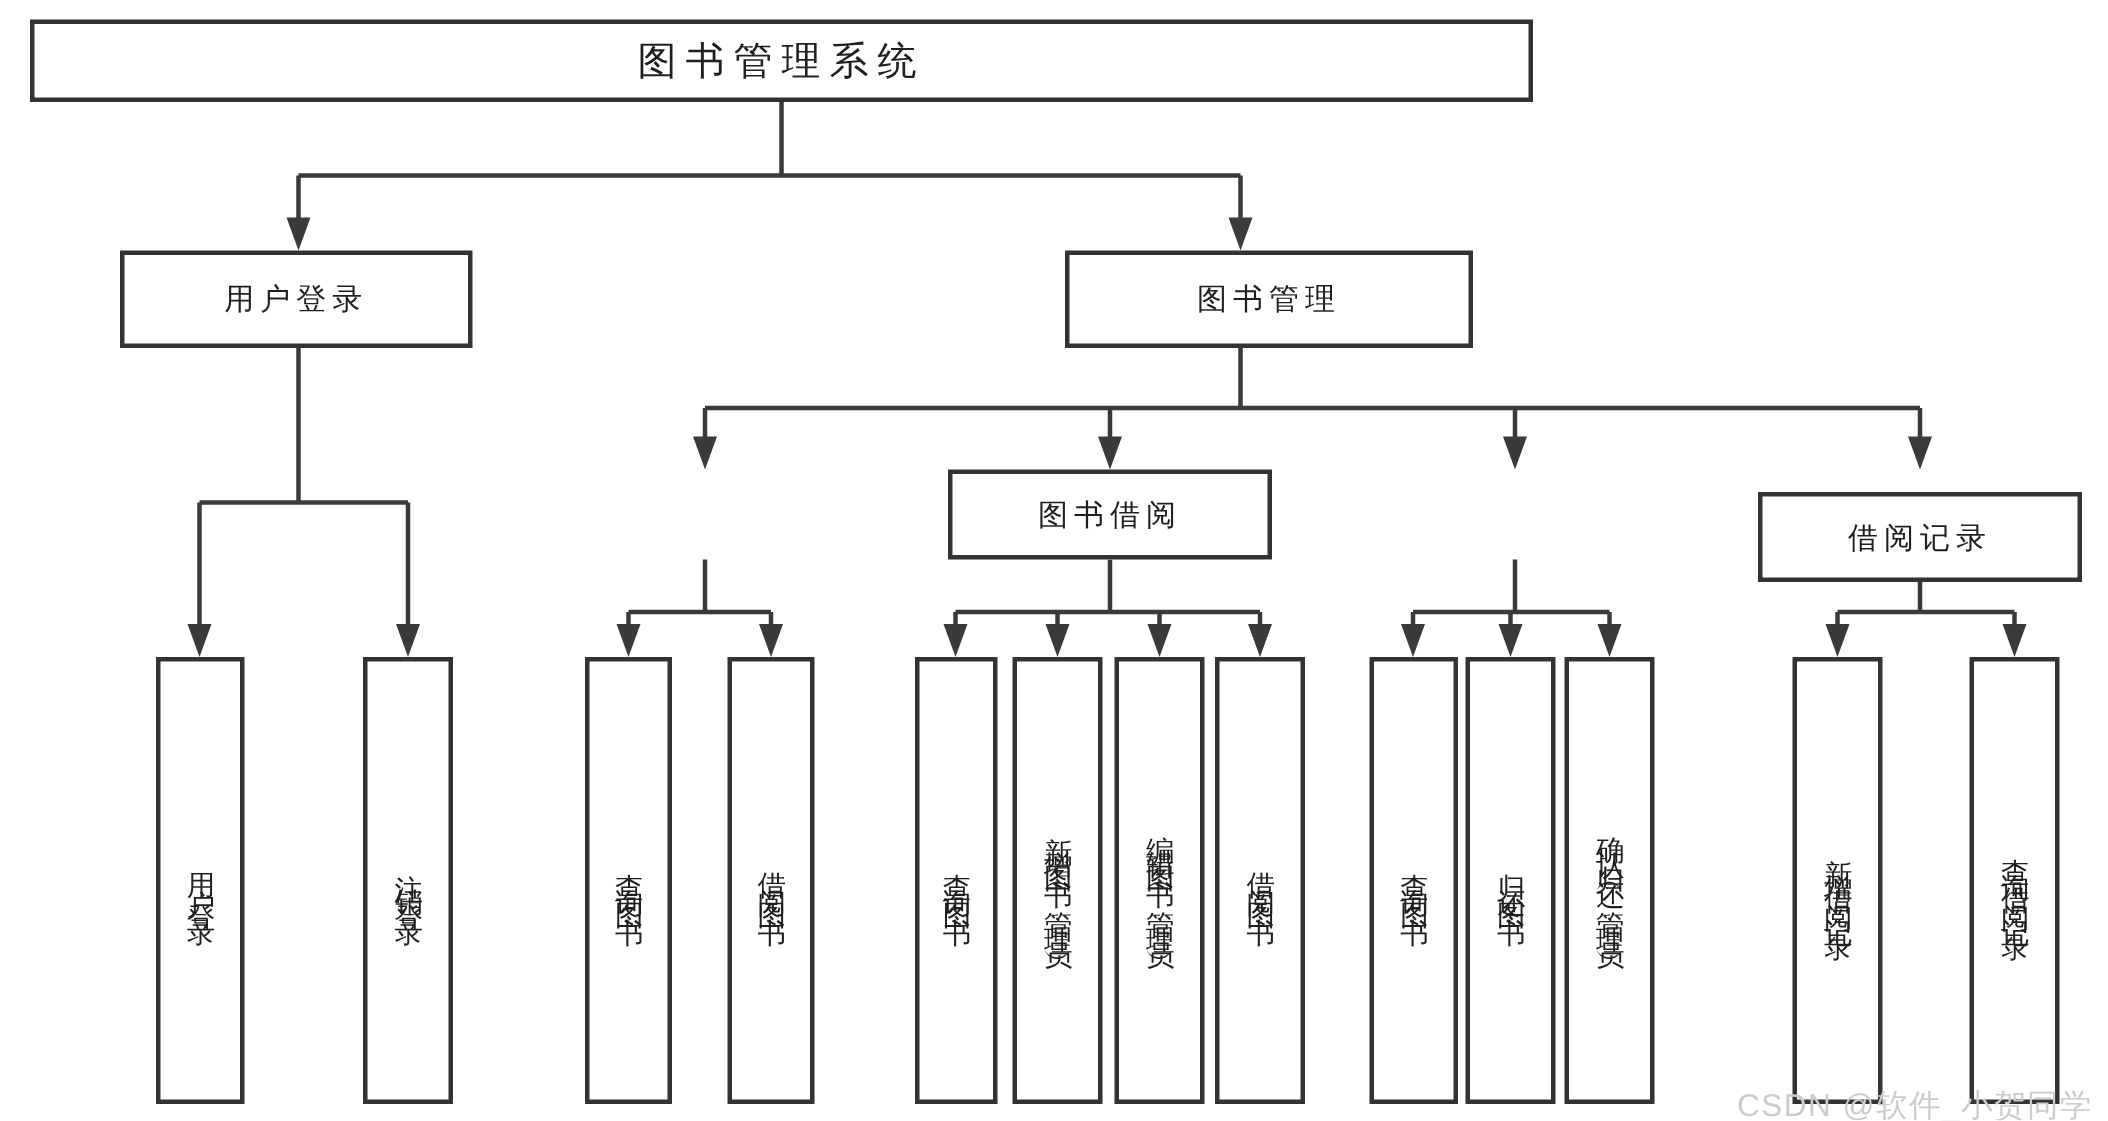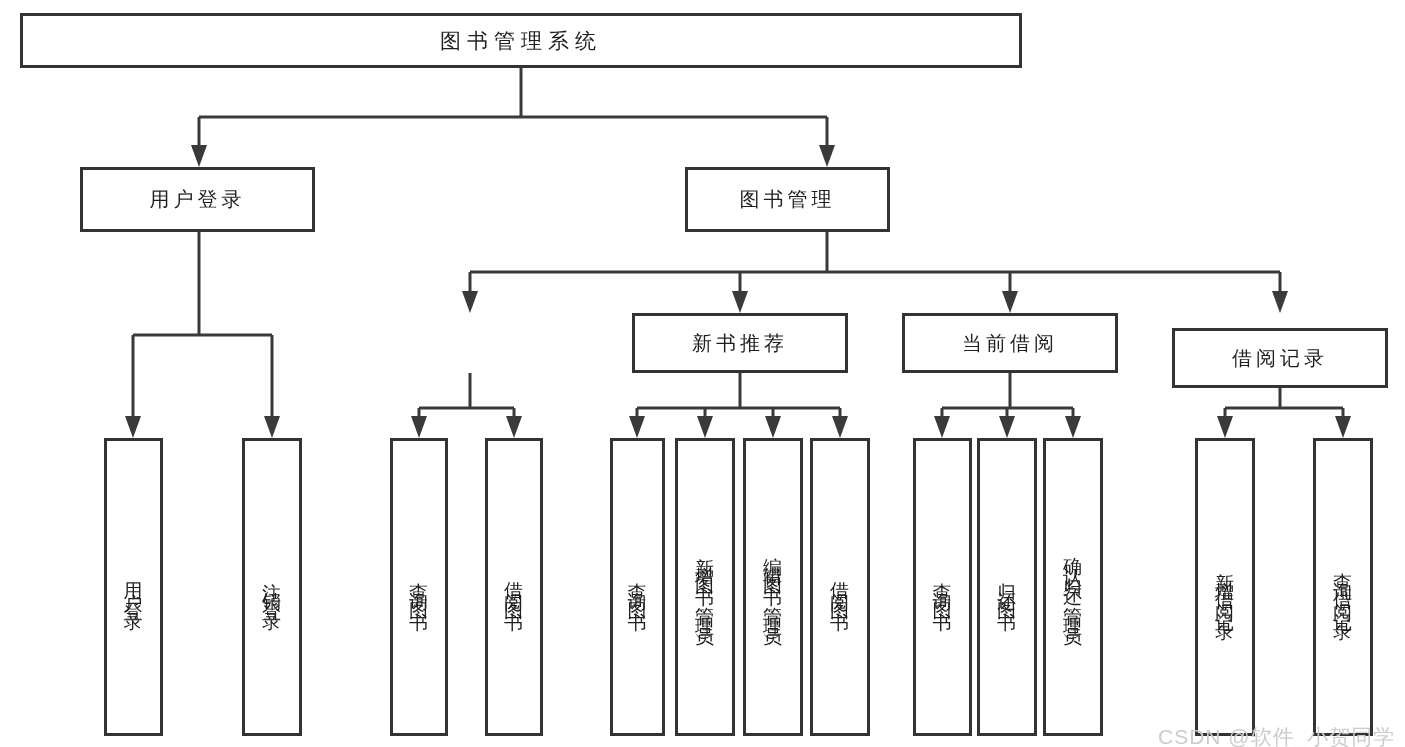--- a/index.html
+++ b/index.html
@@ -22,21 +22,21 @@
     box-sizing: border-box;
     background: #ffffff;
     border: 3px solid #333333;
     display: flex;
     align-items: center;
     justify-content: center;
     color: #1f1f1f;
     z-index: 2;
   }
   .h-label { font-size: 20px; letter-spacing: 4px; white-space: nowrap; }
-  .title-label { font-size: 21px; letter-spacing: 6px; }
+  .title-label { font-size: 26px; letter-spacing: 6px; }
   .leaf .v-label {
     writing-mode: vertical-rl;
     text-orientation: mixed;
     font-size: 19px;
     letter-spacing: 10px;
     line-height: 1;
     white-space: nowrap;
   }
   .watermark {
     position: absolute;
@@ -95,29 +95,26 @@
     </g>
   </svg>
 
   <div class="box" style="left:20px; top:13px; width:1002px; height:55px;">
     <span class="h-label title-label">图书管理系统</span>
   </div>
 
   <div class="box" style="left:80px; top:167px; width:235px; height:65px;">
     <span class="h-label">用户登录</span>
   </div>
-  <div class="box" style="left:685px; top:167px; width:205px; height:65px;">
+  <div class="box" style="left:710px; top:167px; width:272px; height:65px;">
     <span class="h-label">图书管理</span>
   </div>
 
   <div class="box" style="left:632px; top:313px; width:216px; height:60px;">
-    <span class="h-label">新书推荐</span>
-  </div>
-  <div class="box" style="left:902px; top:313px; width:216px; height:60px;">
-    <span class="h-label">当前借阅</span>
+    <span class="h-label">图书借阅</span>
   </div>
   <div class="box" style="left:1172px; top:328px; width:216px; height:60px;">
     <span class="h-label">借阅记录</span>
   </div>
 
   <div class="box leaf" style="left:104px; top:438px; width:59px; height:298px;">
     <span class="v-label">用户登录</span>
   </div>
   <div class="box leaf" style="left:242px; top:438px; width:60px; height:298px;">
     <span class="v-label">注销登录</span>

